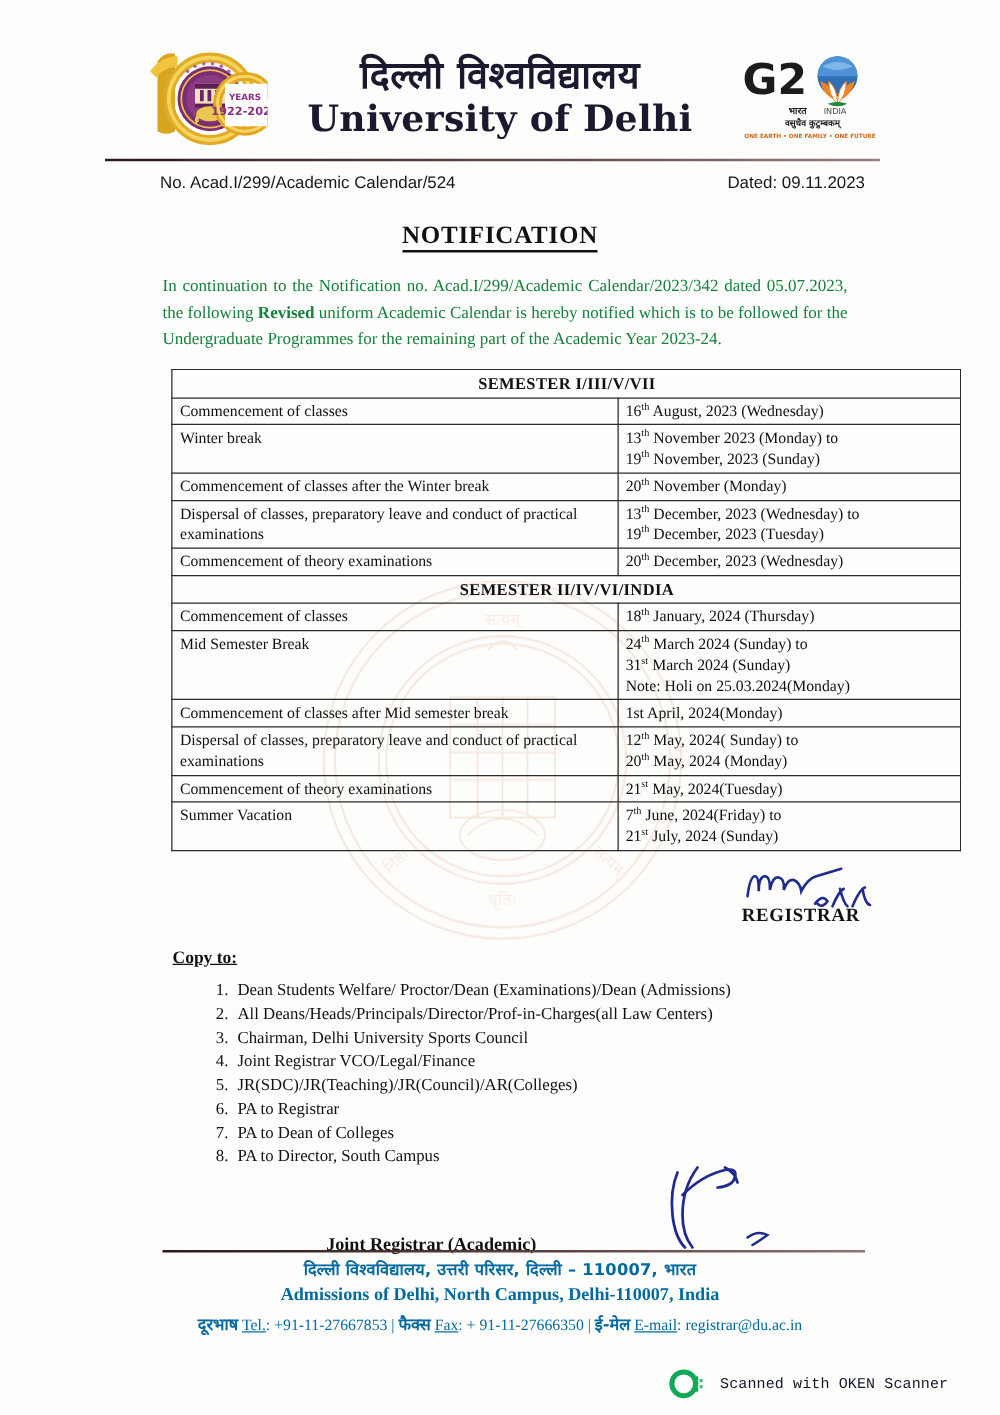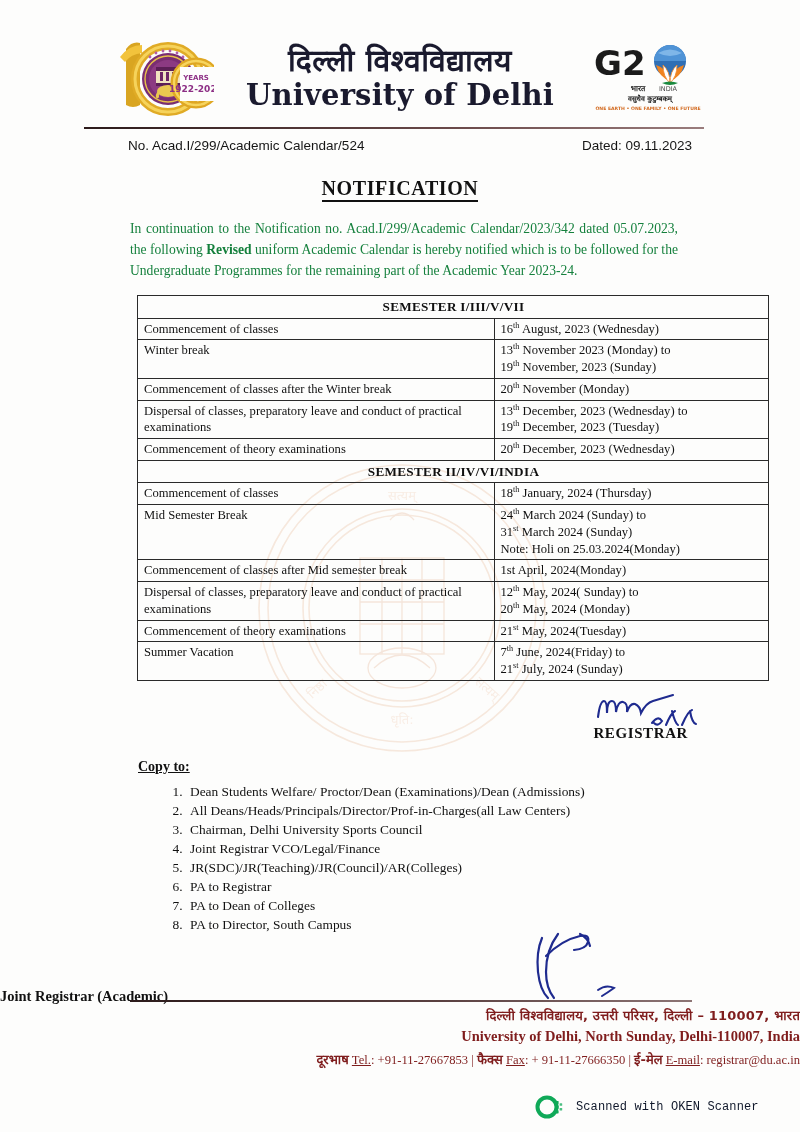--- a/index.html
+++ b/index.html
@@ -230,21 +230,21 @@
     line-height: 1.42;
   }
   ol.copy-list li { padding-left: 4px; }
 
   
   .sig-joint {
     position: relative;
     z-index: 2;
     margin-top: 12px;
     padding-right: 110px;
-    text-align: left;
+    text-align: center;
     height: 66px;
   }
   .sig-joint .scribble2 {
     position: absolute;
     right: 176px;
     top: -16px;
     width: 96px;
     height: 72px;
   }
   .sig-joint .joint-caption {
@@ -264,23 +264,23 @@
     top: 1000px;
     height: 2px;
     background: linear-gradient(to right, #2c1b1b, #5a4040 55%, #8d7575);
   }
   .footer {
     position: absolute;
     z-index: 2;
     left: 0;
     right: 0;
     top: 1006px;
-    text-align: right;
-    font-family: "Liberation Serif", serif;
-    color: #7f1d1d;
+    text-align: center;
+    font-family: "Liberation Serif", serif;
+    color: #0369a1;
   }
   .f-hindi {
     font-family: "DejaVu Sans", sans-serif;
     font-size: 13px;
     font-weight: 700;
     letter-spacing: 0.2px;
   }
   .f-english {
     font-size: 14.5px;
     font-weight: 700;
@@ -541,21 +541,21 @@
         <path d="M52 4 q8 4 10 12"></path>
         <path d="M70 60 q8 -6 16 -2 q-7 5 -12 8" stroke-width="2"></path>
       </g>
     </svg>
     <div class="joint-caption">Joint Registrar (Academic)</div>
   </div>
 
   <div class="rule-bottom"></div>
   <div class="footer">
     <div class="f-hindi">दिल्ली विश्वविद्यालय, उत्तरी परिसर, दिल्ली – 110007, भारत</div>
-    <div class="f-english">University of Delhi, North Sunday, Delhi-110007, India</div>
+    <div class="f-english">Admissions of Delhi, North Campus, Delhi-110007, India</div>
     <div class="f-contact">
       <b>दूरभाष</b>
       <u>Tel.</u><span>: +91-11-27667853</span>
       <span>|</span>
       <b>फैक्स</b>
       <u>Fax</u><span>: + 91-11-27666350</span>
       <span>|</span>
       <b>ई-मेल</b>
       <u>E-mail</u><span>: registrar@du.ac.in</span>
     </div>

